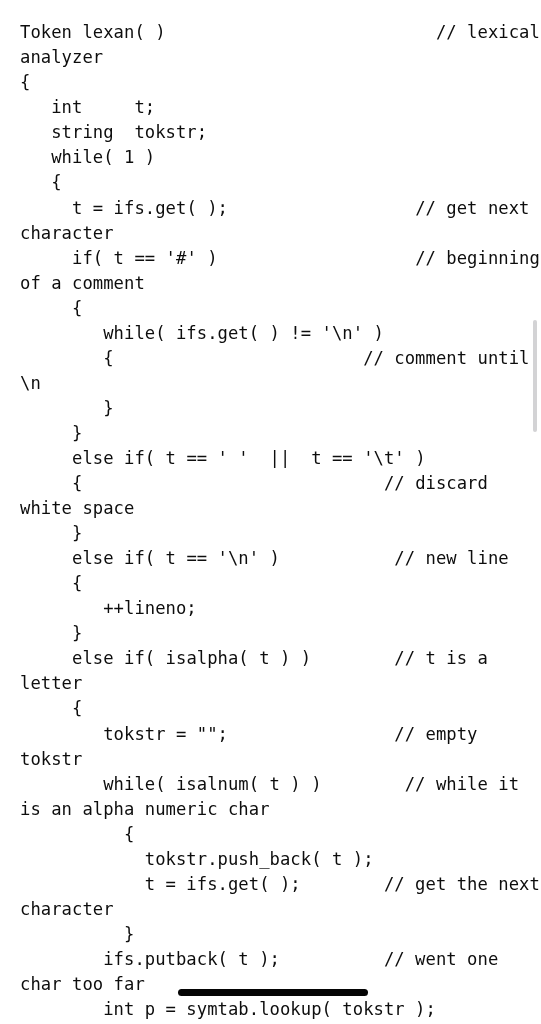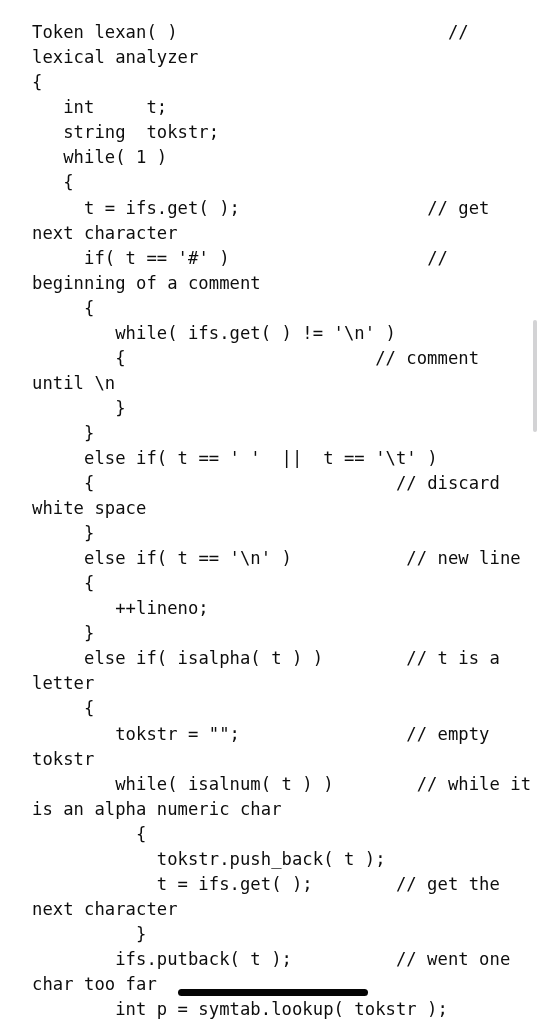--- a/index.html
+++ b/index.html
@@ -34,21 +34,21 @@
     font-size: 17.2px;
     line-height: 25.05px;
     white-space: pre-wrap;
     word-break: break-word;
     letter-spacing: 0.05px;
   }
 
   .code-line {
     display: block;
     min-height: 25.05px;
-    padding-left: 32px;
+    padding-left: 20px;
     text-indent: 0;
   }
 
   
   #code-block {
     -webkit-font-smoothing: antialiased;
     text-rendering: optimizeLegibility;
   }
 
   

